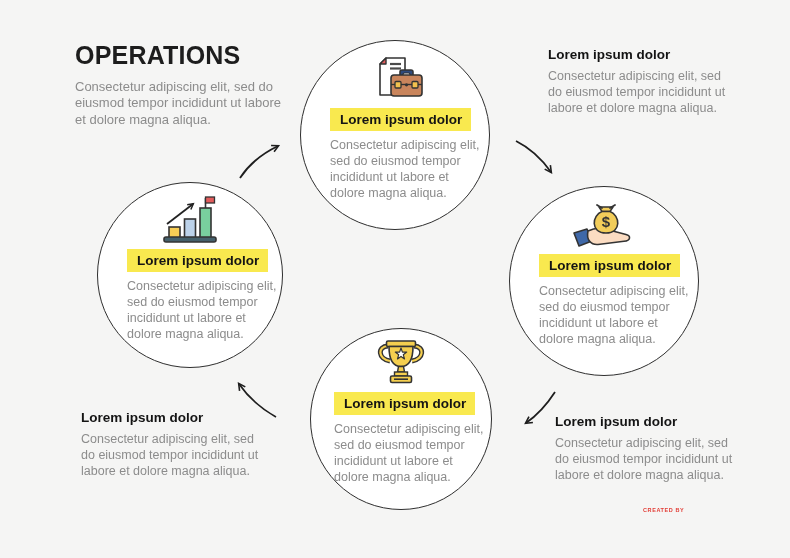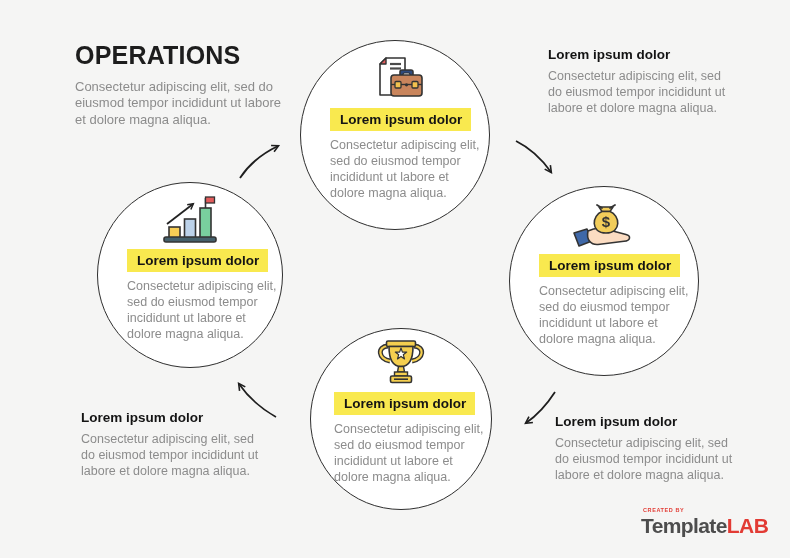--- a/index.html
+++ b/index.html
@@ -175,18 +175,15 @@
     <div class="note-desc">Consectetur adipiscing elit, sed do eiusmod tempor incididunt ut labore et dolore magna aliqua.</div>
   </div>
 
   <div class="note note-bottom-left">
     <div class="note-label">Lorem ipsum dolor</div>
     <div class="note-desc">Consectetur adipiscing elit, sed do eiusmod tempor incididunt ut labore et dolore magna aliqua.</div>
   </div>
 
   <div class="logo">
     <span class="logo-created">CREATED BY</span>
-    <span class="logo-text">
-      <span class="logo-template">Template</span><span class="logo-lab">LAB</span>
-    </span>
   </div>
 
 </div>
 
 </body></html>

